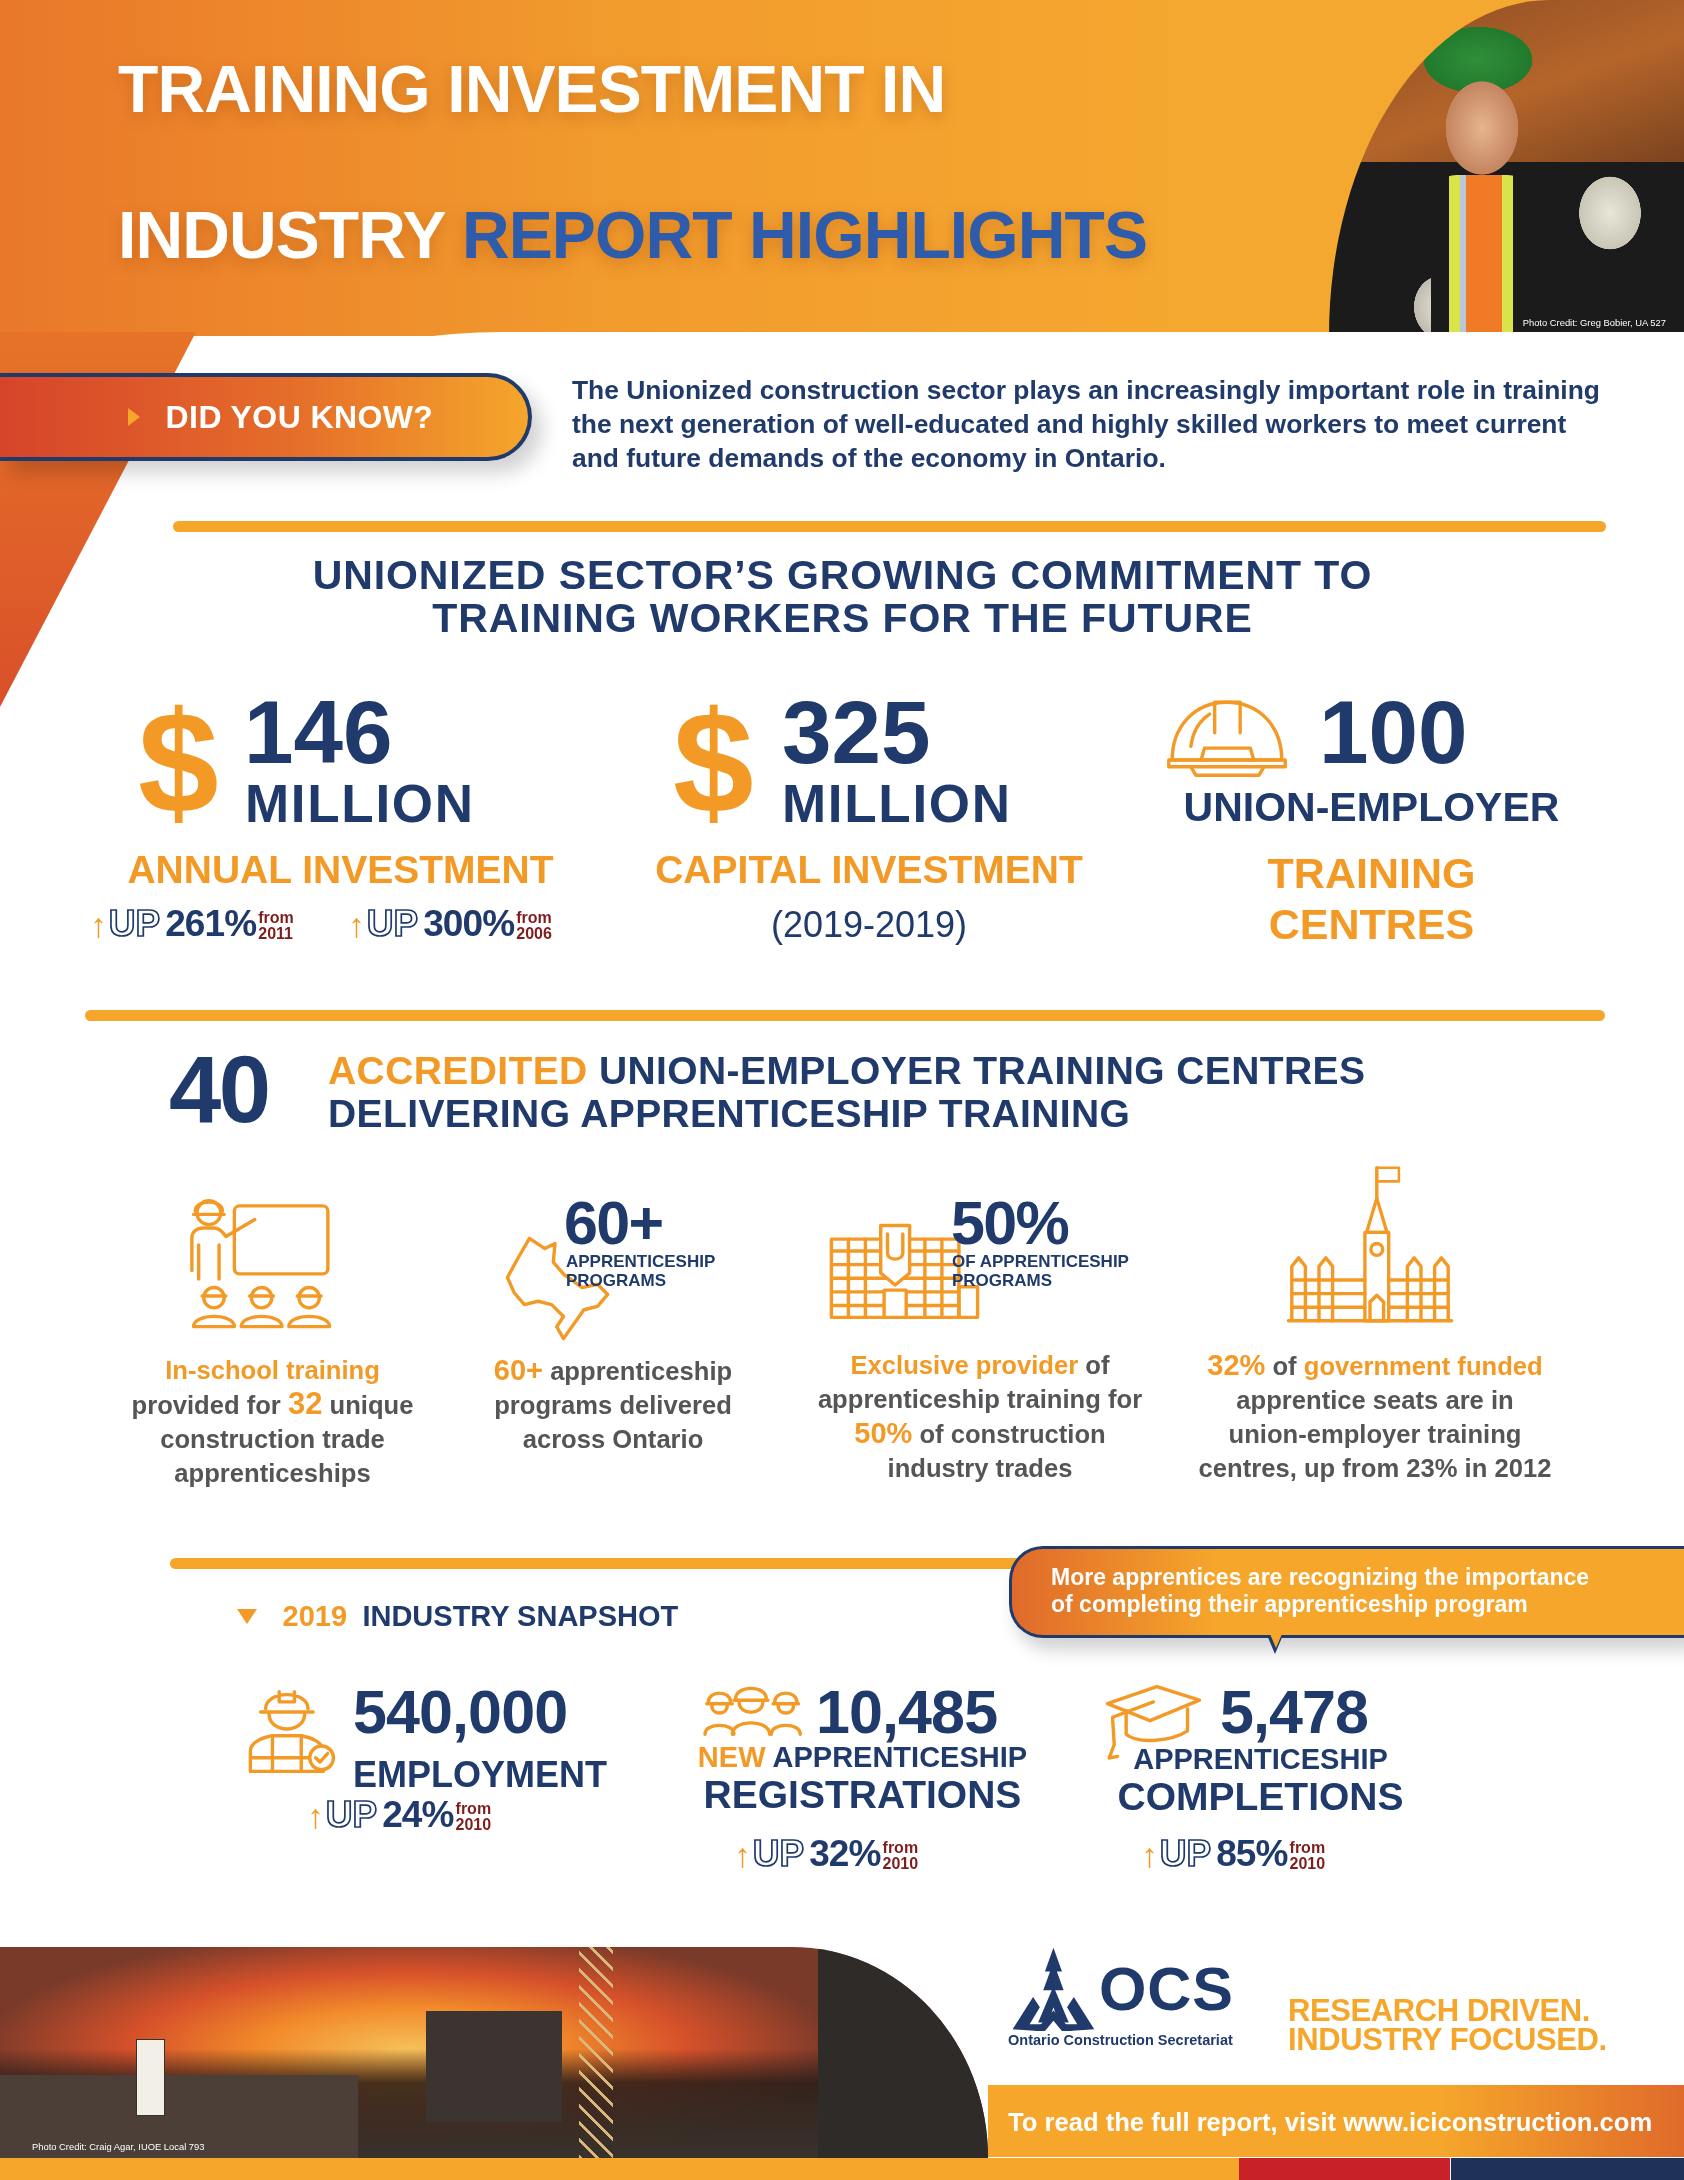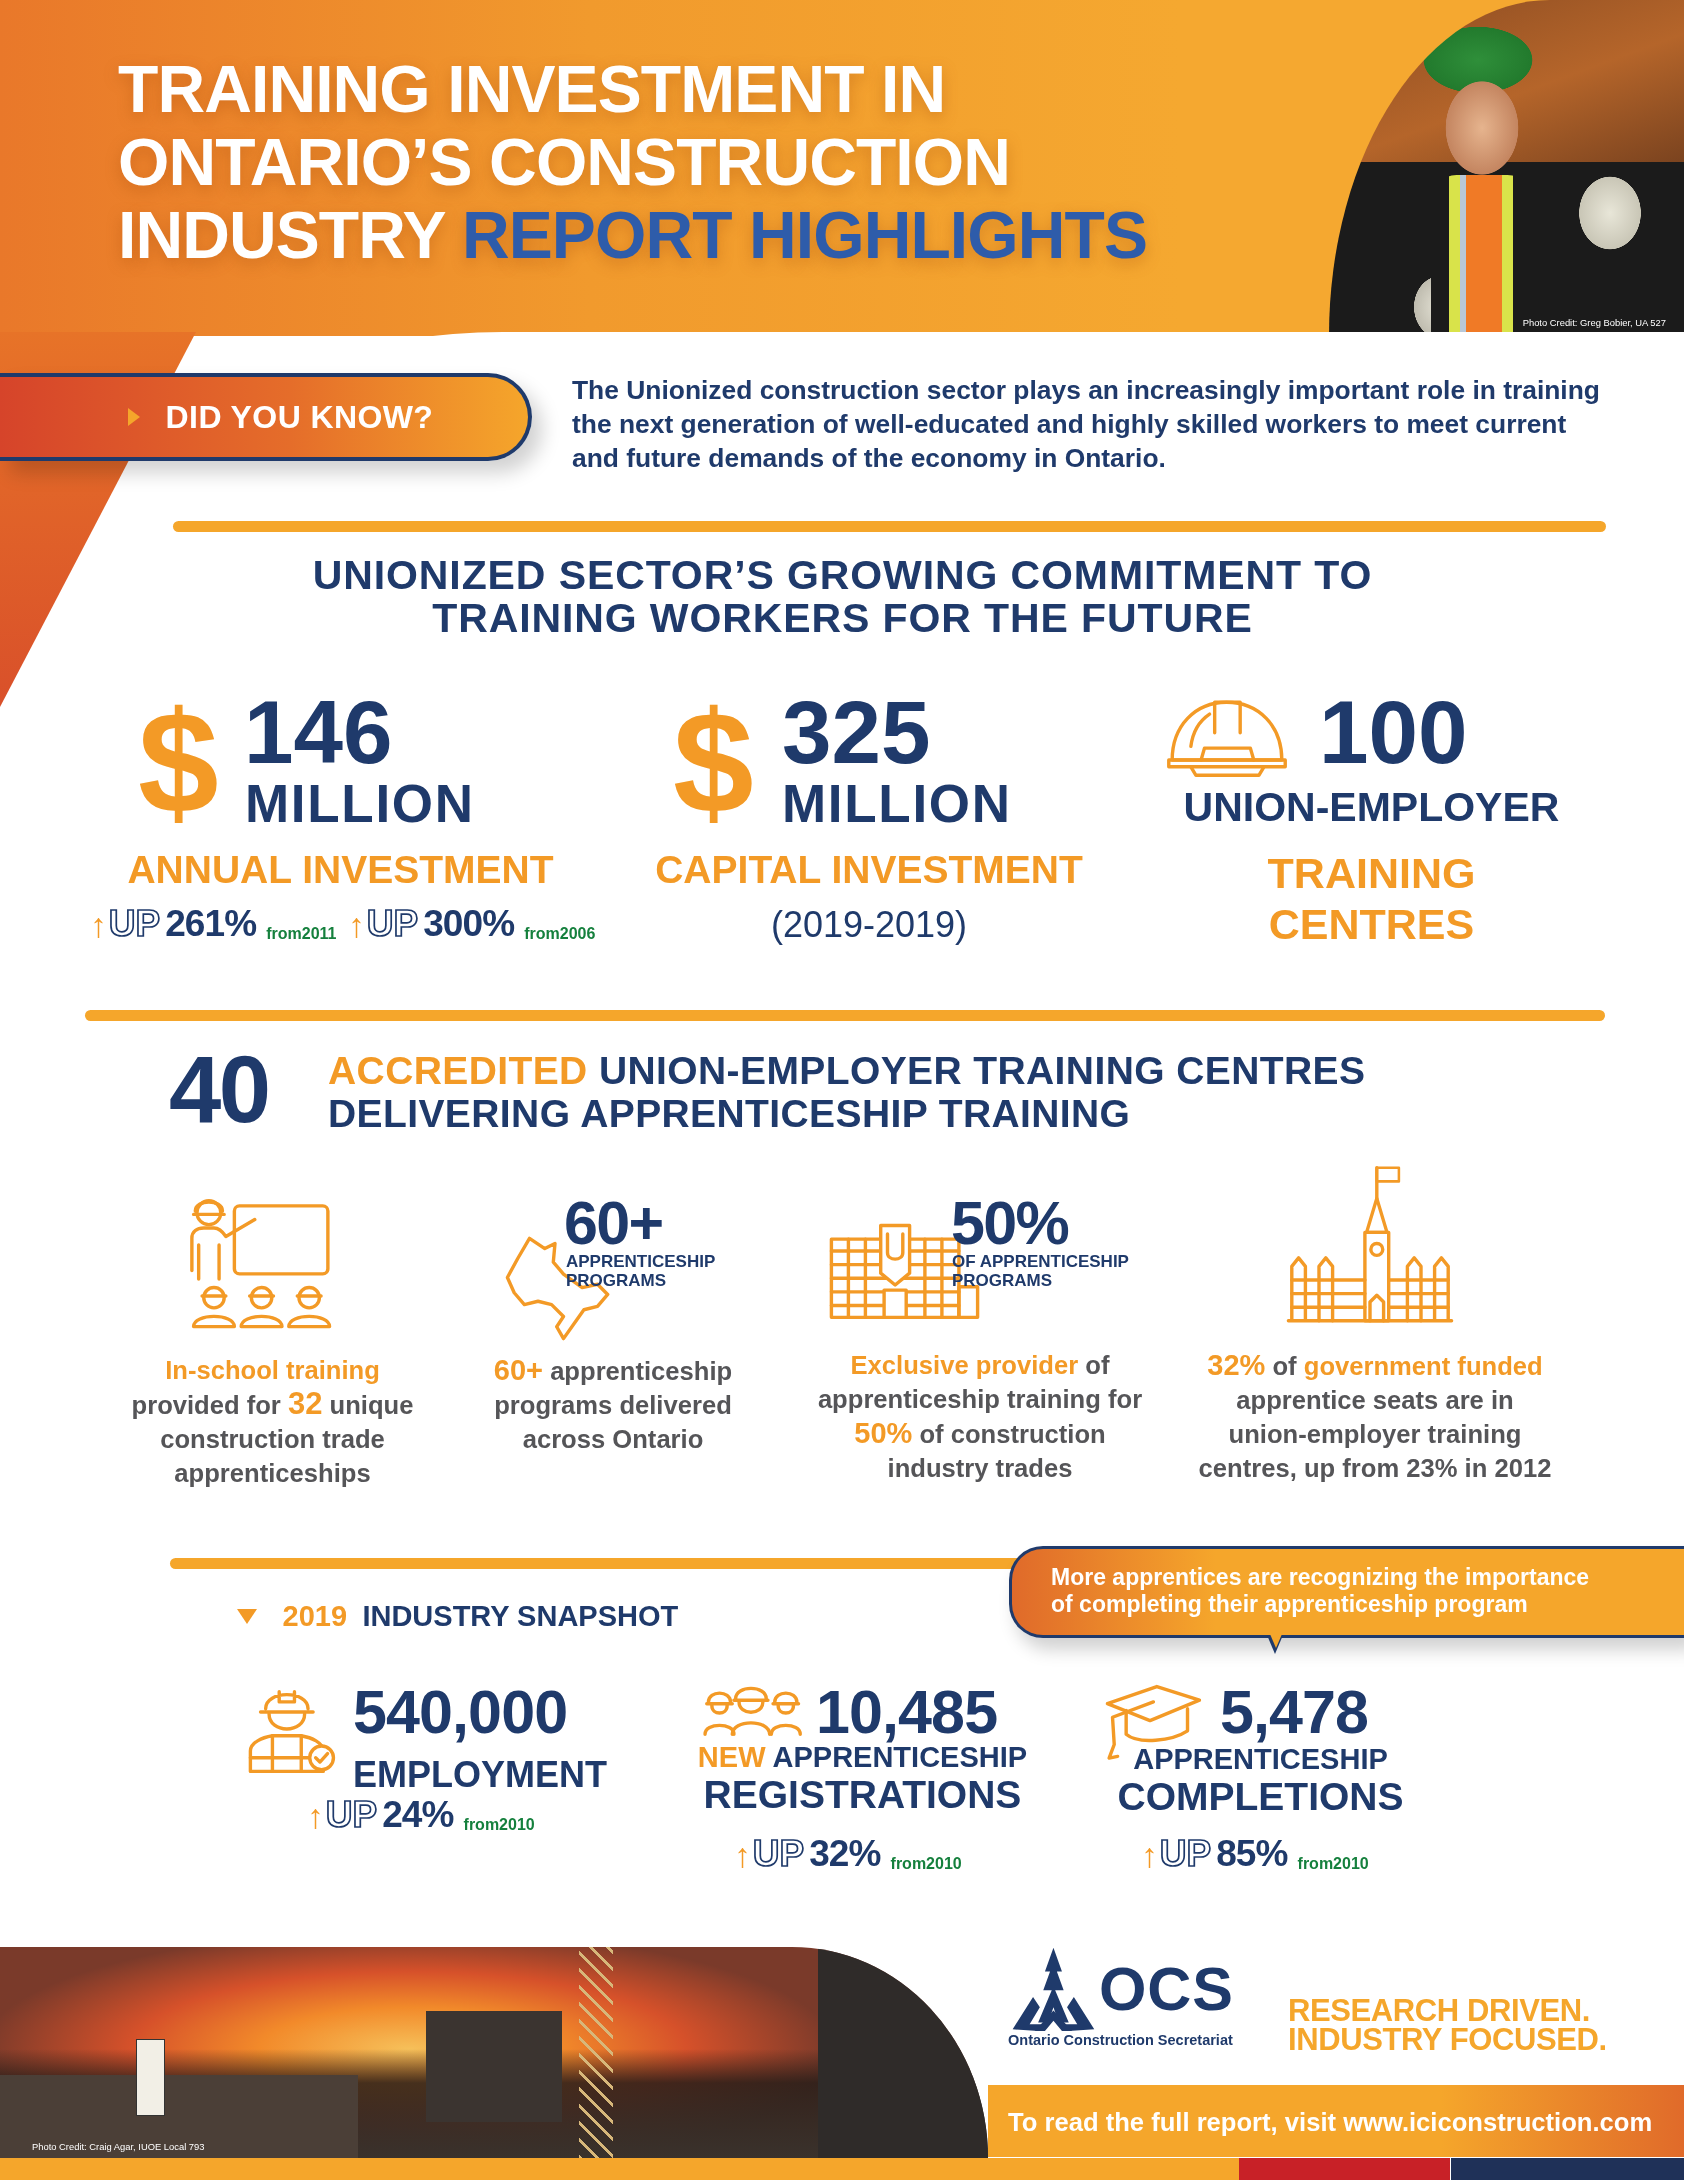--- a/index.html
+++ b/index.html
@@ -72,21 +72,21 @@
     font-size: 41px; line-height: 43px; font-weight: 700; color: #1f3a6b; letter-spacing: 0.9px;
   }
   .dollar { position: absolute; color: #f39a26; font-weight: 700; font-size: 145px; line-height: 145px; }
   .stat-num { position: absolute; color: #1f3a6b; font-weight: 700; font-size: 89px; line-height: 89px; }
   .stat-million { position: absolute; color: #1f3a6b; font-weight: 700; font-size: 53px; line-height: 53px; letter-spacing: 1.7px; }
   .stat-sub { position: absolute; text-align: center; font-weight: 700; }
   .up-line { position: absolute; display: flex; align-items: flex-end; white-space: nowrap; }
   .up-arrow { color: #f39a26; font-size: 34px; font-weight: 400; line-height: 34px; margin-right: 1.7px; }
   .up-word { color: #ffffff; -webkit-text-stroke: 1.7px #1f3a6b; font-size: 37px; font-weight: 700; line-height: 37px; }
   .up-pct { color: #1f3a6b; font-size: 37px; font-weight: 700; line-height: 37px; margin-left: 5.1px; letter-spacing: -0.9px; }
-  .up-from { color: #15803d; font-size: 16px; line-height: 16px; margin-left: 10px; font-weight: 700; display: flex; flex-direction: row; }
+  .up-from { color: #7f1d1d; font-size: 16px; line-height: 16px; margin-left: 2px; font-weight: 700; display: flex; flex-direction: column; }
 
   
   #forty { position: absolute; left: 169px; top: 1043px; font-size: 94px; line-height: 94px; font-weight: 700; color: #1f3a6b; letter-spacing: -2.6px; }
   #accredited-title { position: absolute; left: 328px; top: 1049px; font-size: 39px; line-height: 43px; font-weight: 700; color: #1f3a6b; letter-spacing: 0.4px; }
   #accredited-title .acc { color: #f39a26; }
 
   .feature-desc { position: absolute; text-align: center; font-size: 25.6px; line-height: 34px; font-weight: 700; color: #555558; }
   .feature-desc .hl { color: #f39a26; }
   .mini-num { position: absolute; font-size: 61px; line-height: 61px; font-weight: 700; color: #1f3a6b; letter-spacing: -1.7px; }
   .mini-lbl { position: absolute; font-size: 17px; line-height: 19px; font-weight: 700; color: #1f3a6b; }
@@ -139,21 +139,21 @@
 </style>
 </head>
 <body>
 
 <div id="header">
   <div id="header-photo"></div>
   <div id="header-vest"></div>
   <div id="header-photo-credit">Photo Credit: Greg Bobier, UA 527</div>
   <h1 id="header-title">
     <span>TRAINING INVESTMENT IN</span><br>
-    <span>ONTARIO’S CONSTRUCTION</span><br>
+    <br>
     <span>INDUSTRY</span>
     <span class="hl">REPORT HIGHLIGHTS</span>
   </h1>
 </div>
 <div id="left-wedge"></div>
 <div id="white-swoop" style="left:247px;width:1438px;"></div>
 
 <div id="dyk-button">
   <span id="dyk-arrow"></span>
   <span id="dyk-label">DID YOU KNOW?</span>

